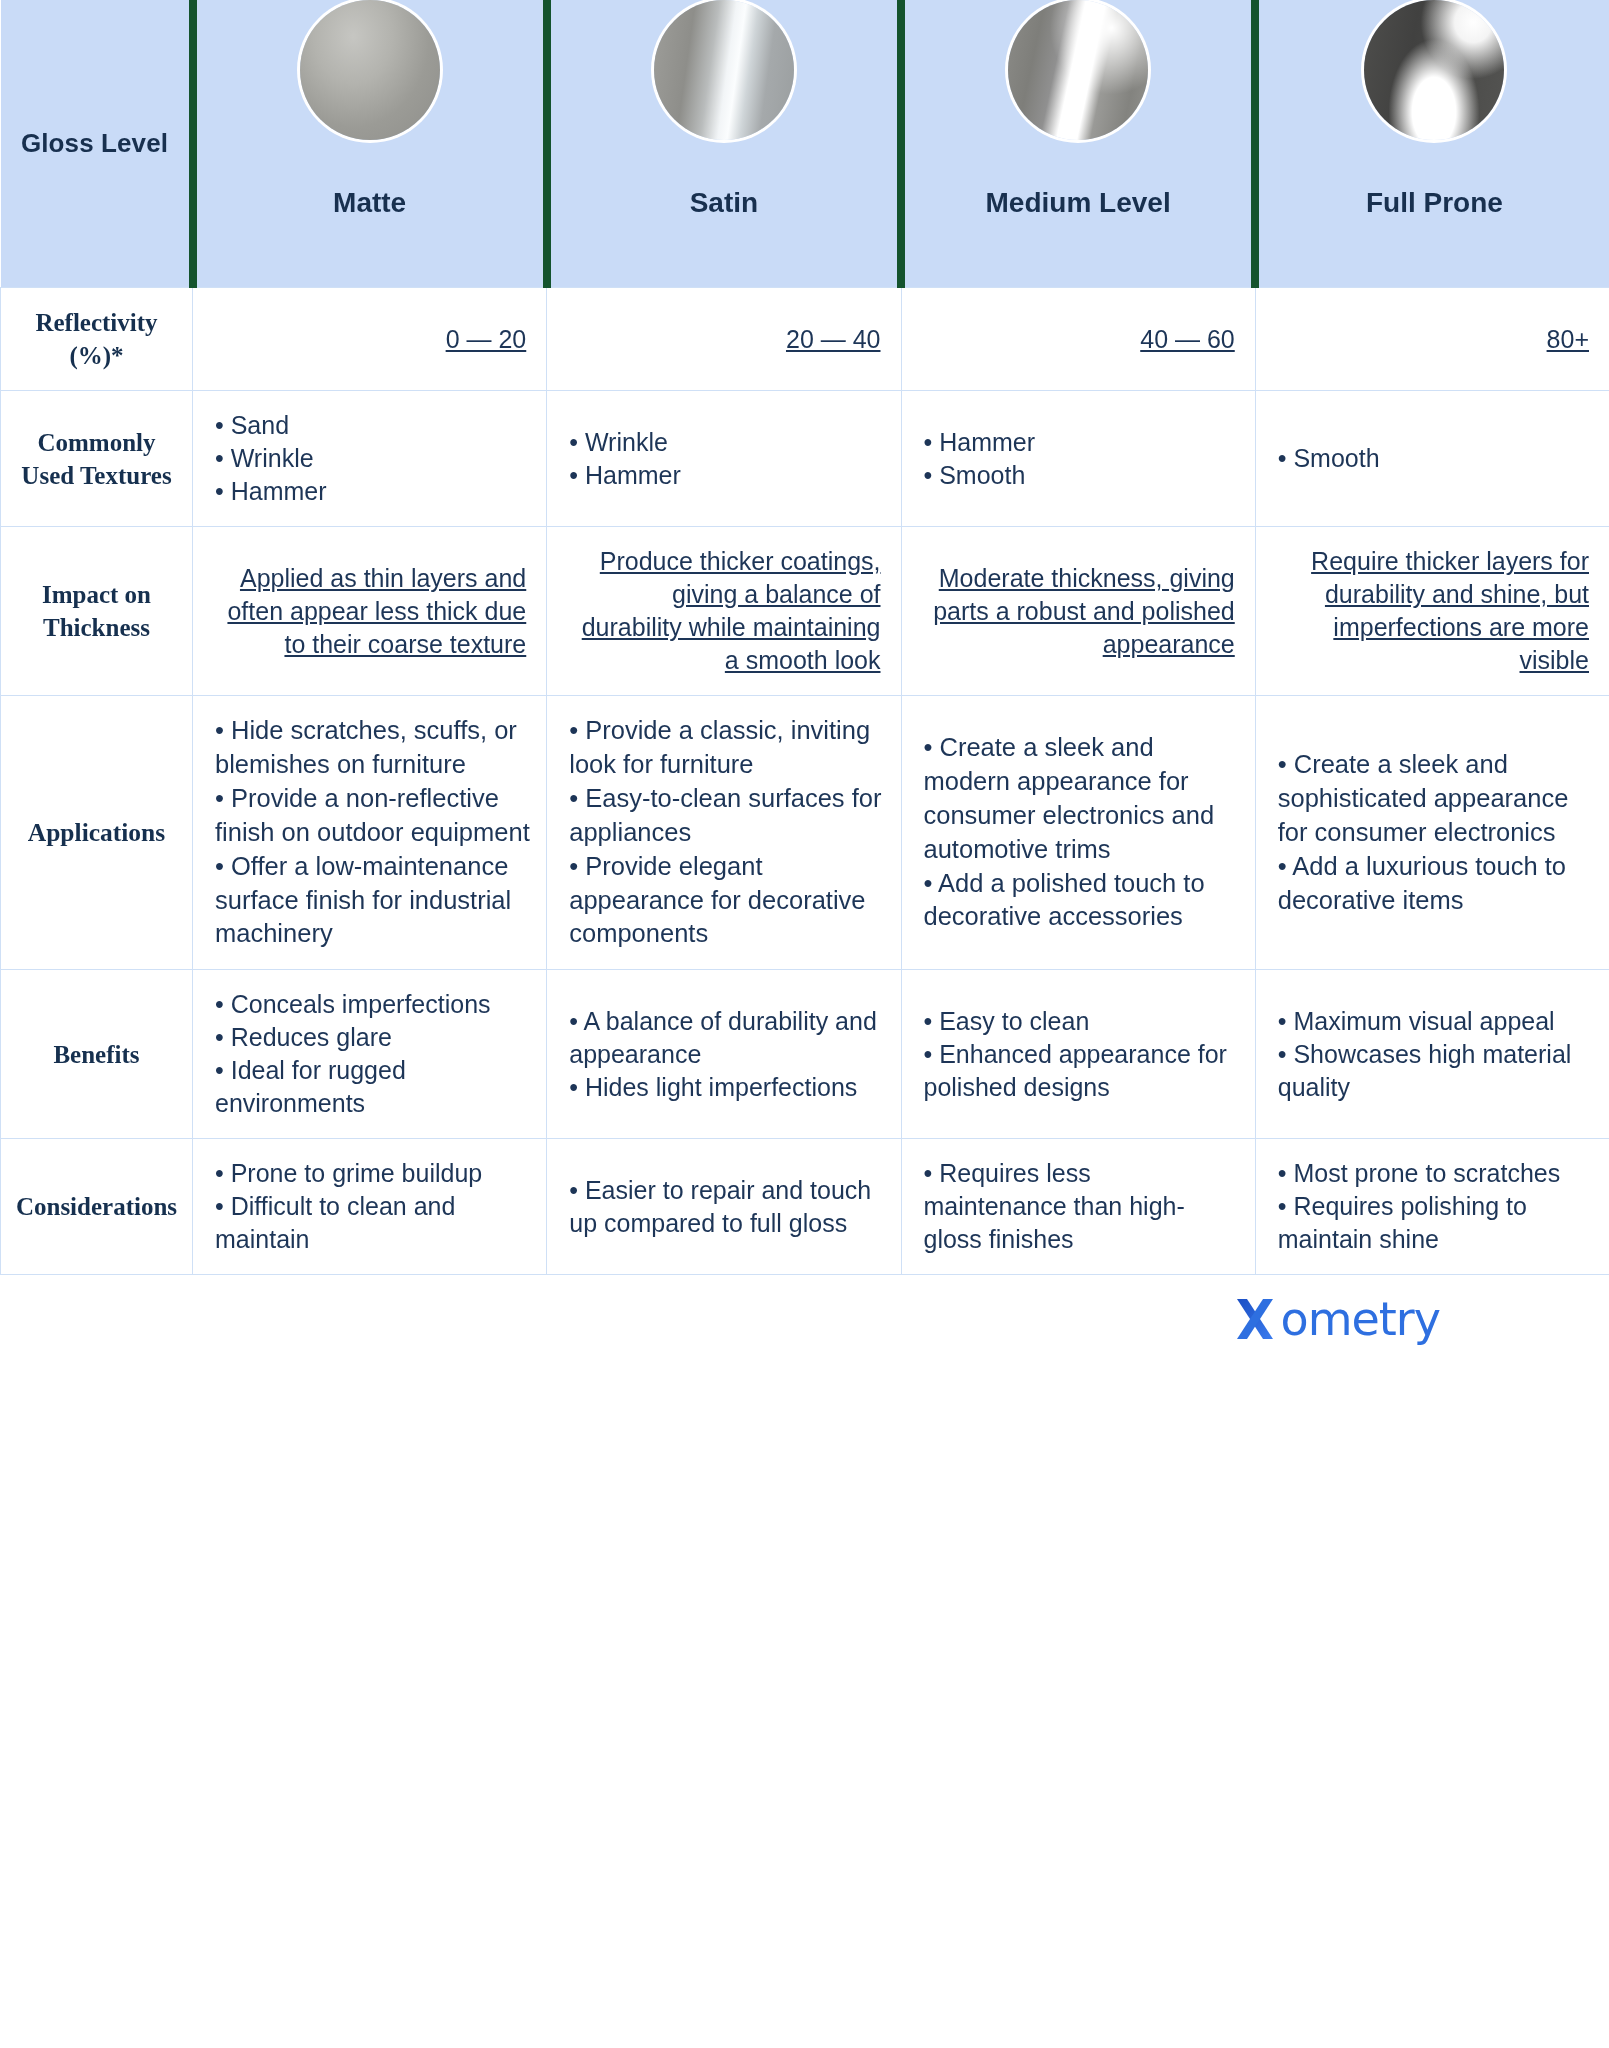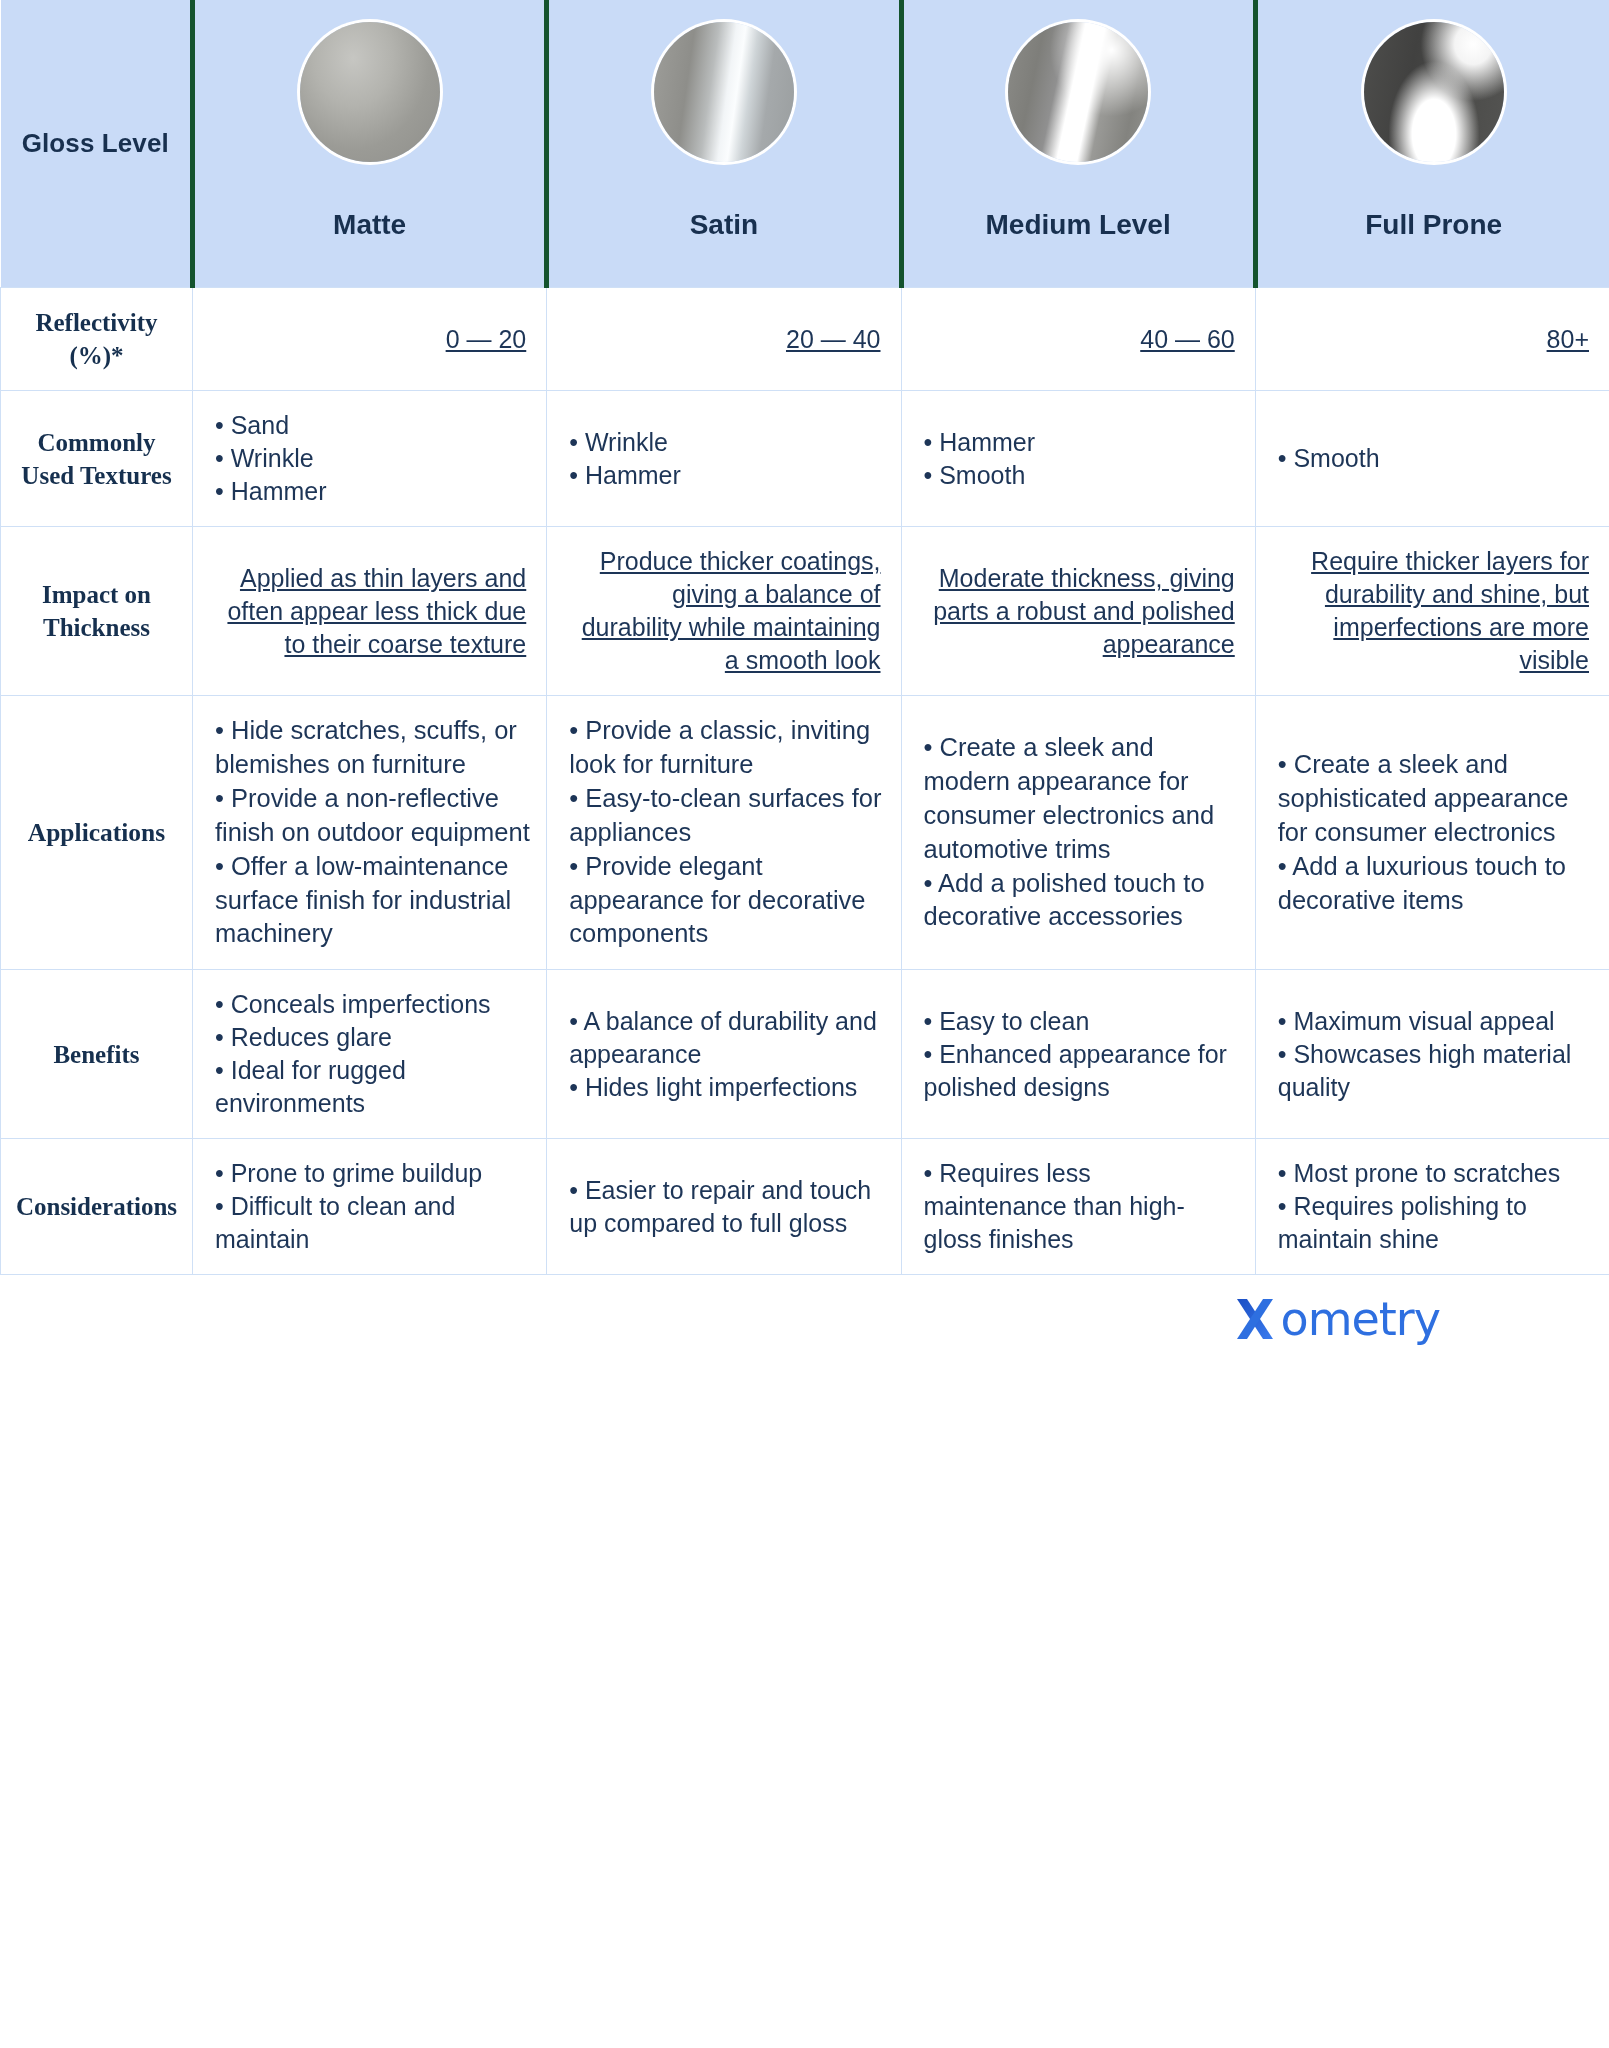--- a/index.html
+++ b/index.html
@@ -30,21 +30,21 @@
     table-layout: fixed;
   }
 
   
   thead tr.header-row {
     background: #c9dbf7;
   }
   thead th {
     background: #c9dbf7;
     border: none;
-    border-right: 5px solid #14532d;
+    border-right: 8px solid #14532d;
     vertical-align: bottom;
     padding: 0;
   }
   thead th:last-child { border-right: none; }
 
   .hdr-label-cell {
     vertical-align: middle;
     text-align: center;
   }
   .hdr-label {
@@ -53,21 +53,20 @@
     color: #18304f;
     letter-spacing: .1px;
   }
 
   .swatch-wrap {
     height: 287px;
     display: flex;
     flex-direction: column;
     align-items: center;
     justify-content: flex-start;
-    padding-top: 22px;
   }
   .swatch {
     width: 140px;
     height: 140px;
     border-radius: 50%;
     box-shadow: 0 0 0 3px #ffffff;
     flex: 0 0 auto;
   }
   .swatch-caption {
     margin-top: 48px;

